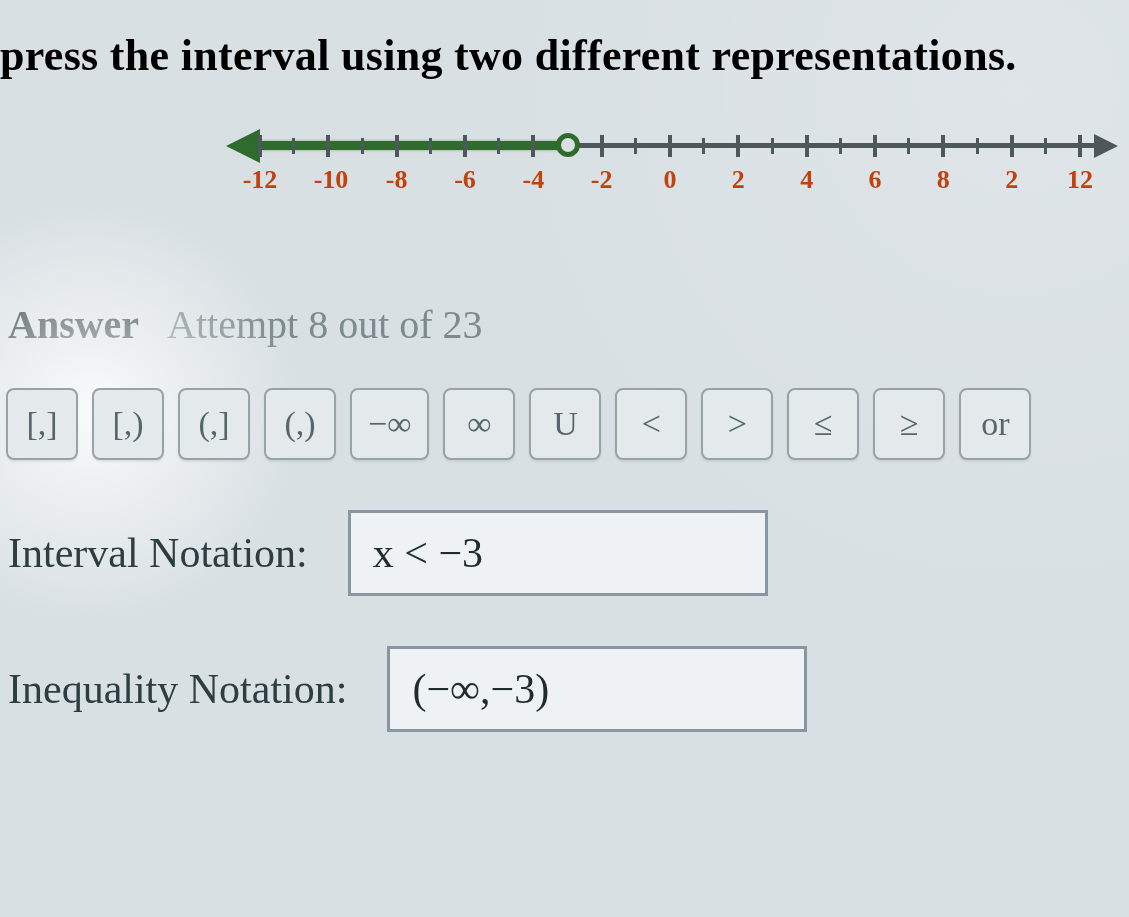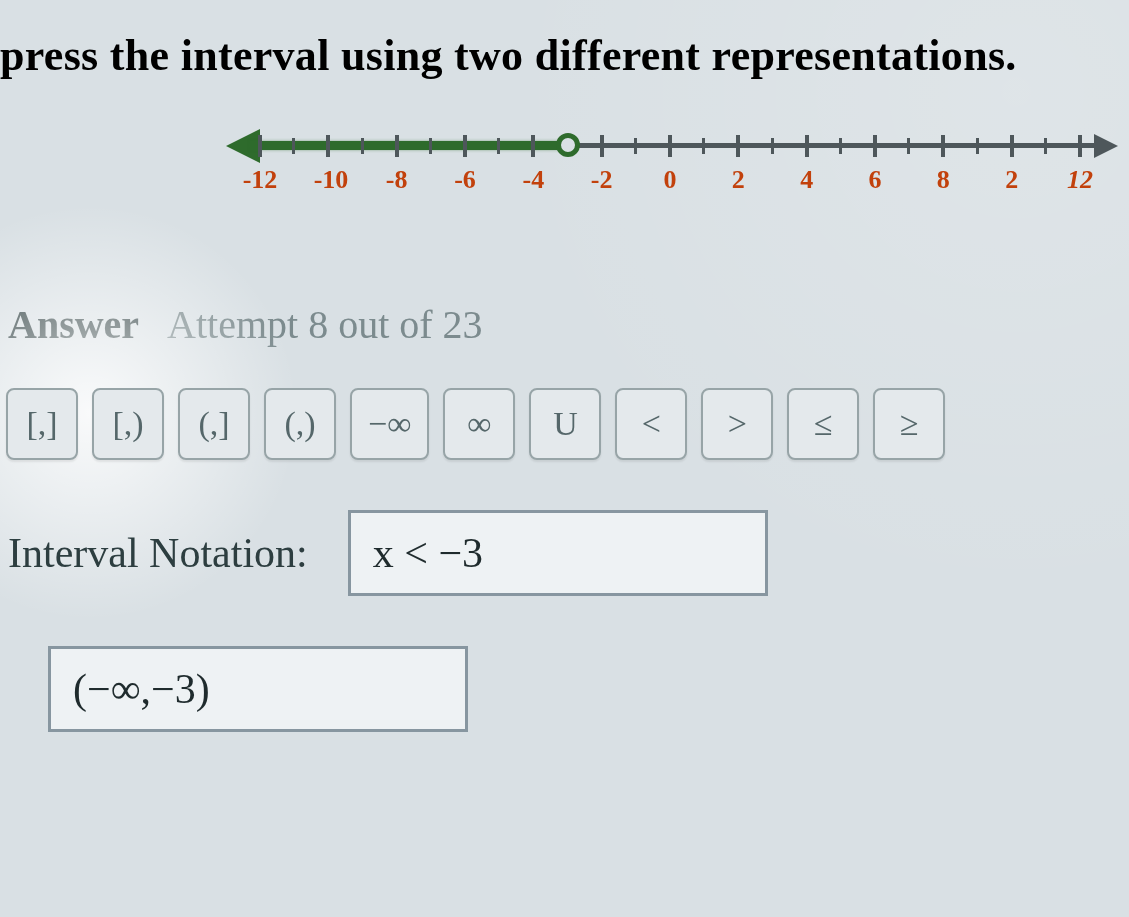--- a/index.html
+++ b/index.html
@@ -194,21 +194,21 @@
         <div class="nl-tick" style="left: 615px;"></div>
         <div class="nl-label" style="left: 615px;">6</div>
         <div class="nl-tick minor" style="left: 649.167px;"></div>
         <div class="nl-tick" style="left: 683.333px;"></div>
         <div class="nl-label" style="left: 683.333px;">8</div>
         <div class="nl-tick minor" style="left: 717.5px;"></div>
         <div class="nl-tick" style="left: 751.667px;"></div>
         <div class="nl-label" style="left: 751.667px;">2</div>
         <div class="nl-tick minor" style="left: 785.833px;"></div>
         <div class="nl-tick" style="left: 820px;"></div>
-        <div class="nl-label" style="left: 820px; font-style: italic;">12</div>
+        <div class="nl-label" style="left: 820px;">12</div>
         <div class="nl-open" style="left: 307.5px;"></div>
       </div>
   </div>
 
   <div class="answer-line">
     <span class="ans">Answer</span>
     <span class="attempt">Attempt 8 out of 23</span>
   </div>
 
   <div class="palette" id="palette">
@@ -217,28 +217,30 @@
       <div class="pbtn">[,)</div>
       <div class="pbtn">(,]</div>
       <div class="pbtn">(,)</div>
       <div class="pbtn">−∞</div>
       <div class="pbtn">∞</div>
       <div class="pbtn">U</div>
       <div class="pbtn">&lt;</div>
       <div class="pbtn">&gt;</div>
       <div class="pbtn">≤</div>
       <div class="pbtn">≥</div>
+      <div class="pbtn">or</div>
     </div>
 
   <div class="row">
     <span class="row-label">Interval Notation:</span>
     <div class="field">
       <span>x &lt; −3</span>
     </div>
   </div>
 
   <div class="row">
+    <span class="row-label">Inequality Notation:</span>
     <div class="field">
       <span>(−∞,−3)</span>
     </div>
   </div>
 
 </div>
 
 </body></html>

